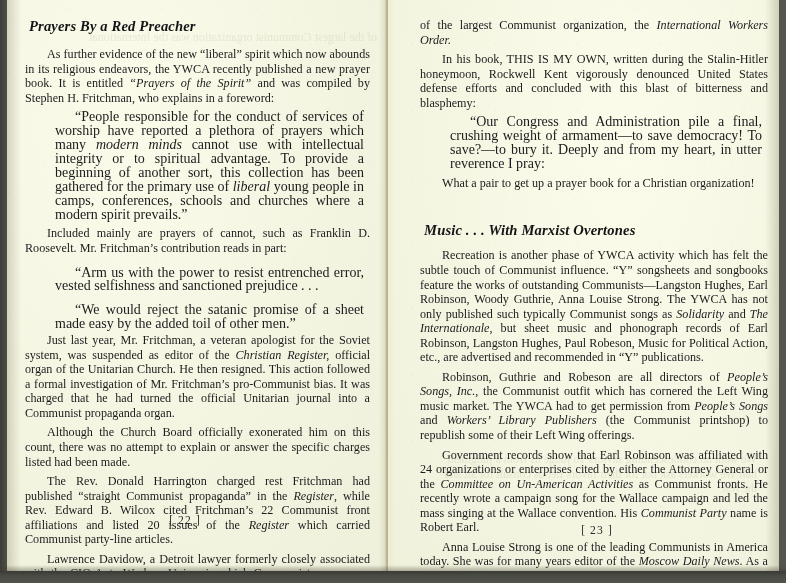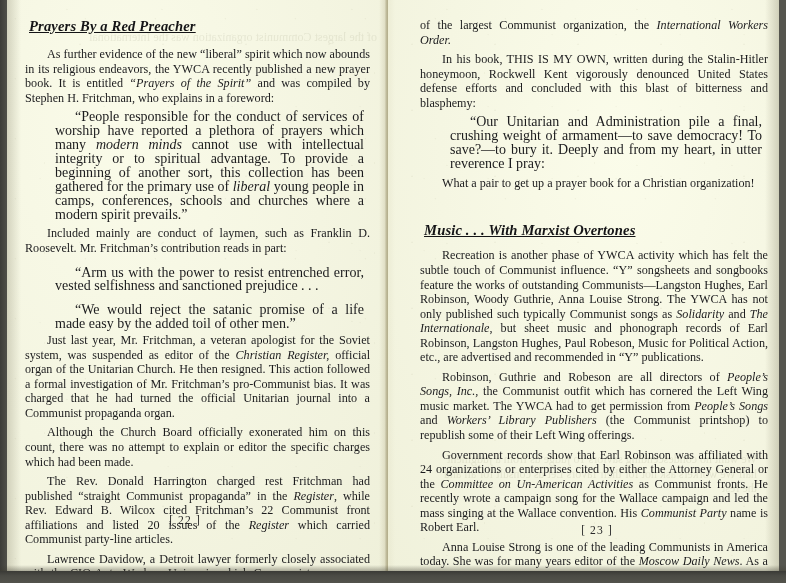--- a/index.html
+++ b/index.html
@@ -118,21 +118,20 @@
   #col-right { left: 413px; width: 348px; }
 
   h2.head {
     font-family: "Liberation Serif", "DejaVu Serif", serif;
     font-weight: bold;
     font-style: italic;
     font-size: 14.6px;
     letter-spacing: 0.15px;
     margin: 0 0 12px 4px;
     color: #141416;
-    text-decoration: underline;
   }
   h2.head.second { margin-top: 32px; margin-bottom: 9px; }
 
   p.body {
     font-size: 12.15px;
     line-height: 14.55px;
     margin: 0 0 5.0px 0;
     text-align: justify;
     text-indent: 22px;
     color: #1b1b1d;
@@ -218,37 +217,37 @@
 
     <div class="ghost" id="ghost-b">of the largest Communist organization was the International</div>
     <div class="ghost" id="ghost-a">We want no condescending saviors To judge us from a judgment hall We workers ask not for their favors Let us consult for all and the rest</div>
 
     <div class="col" id="col-left">
 
       <h2 class="head">Prayers By a Red Preacher</h2>
 
       <p class="body" id="l-p0"><span>As further evidence of the new “liberal” spirit which now abounds in its religious endeavors, the YWCA recently published a new prayer book. It is entitled </span><i>“Prayers of the Spirit”</i><span> and was compiled by Stephen H. Fritchman, who explains in a foreword:</span></p>
       <blockquote class="q" id="l-p1"><span>“People responsible for the conduct of services of worship have reported a plethora of prayers which many </span><i>modern minds</i><span> cannot use with intellectual integrity or to spiritual advantage. To provide a beginning of another sort, this collection has been gathered for the primary use of </span><i>liberal</i><span> young people in camps, conferences, schools and churches where a modern spirit prevails.”</span></blockquote>
-      <p class="body" id="l-p2"><span>Included mainly are conduct of laymen, such as Franklin D. Roosevelt. Mr. Fritchman’s contribution reads in part:</span></p>
+      <p class="body" id="l-p2"><span>Included mainly are prayers of cannot, such as Franklin D. Roosevelt. Mr. Fritchman’s contribution reads in part:</span></p>
       <blockquote class="q tight" id="l-p3"><span>“Arm us with the power to resist entrenched error, vested selfishness and sanctioned prejudice . . .</span></blockquote>
-      <blockquote class="q tight" id="l-p4"><span>“We would reject the satanic promise of a life made easy by the added toil of other men.”</span></blockquote>
+      <blockquote class="q tight" id="l-p4"><span>“We would reject the satanic promise of a sheet made easy by the added toil of other men.”</span></blockquote>
       <p class="body" id="l-p5"><span>Just last year, Mr. Fritchman, a veteran apologist for the Soviet system, was suspended as editor of the </span><i>Christian Register,</i><span> official organ of the Unitarian Church. He then resigned. This action followed a formal investigation of Mr. Fritchman’s pro-Communist bias. It was charged that he had turned the official Unitarian journal into a Communist propaganda organ.</span></p>
-      <p class="body" id="l-p6"><span>Although the Church Board officially exonerated him on this count, there was no attempt to explain or editor the specific charges which had been made.</span></p>
+      <p class="body" id="l-p6"><span>Although the Church Board officially exonerated him on this count, there was no attempt to explain or answer the specific charges listed had been made.</span></p>
       <p class="body" id="l-p7"><span>The Rev. Donald Harrington charged rest Fritchman had published “straight Communist propaganda” in the </span><i>Register</i><span>, while Rev. Edward B. Wilcox cited Fritchman’s 22 Communist front affiliations and listed 20 issues of the </span><i>Register</i><span> which carried Communist party-line articles.</span></p>
       <p class="body" id="l-p8"><span>Lawrence Davidow, a Detroit lawyer formerly closely associated with the CIO Auto Workers Union, in which Communists were once firmly entrenched, told the Church Board that Fritchman was a member of the Communist Party.</span></p>
 
     </div>
 
     <div class="folio" id="folio-left">[ 22 ]</div>
 
     <div class="col" id="col-right">
 
       <p class="body noindent" id="r-p0"><span>of the largest Communist organization, the </span><i>International Workers Order.</i></p>
       <p class="body" id="r-p1"><span>In his book, THIS IS MY OWN, written during the Stalin-Hitler honeymoon, Rockwell Kent vigorously denounced United States defense efforts and concluded with this blast of bitterness and blasphemy:</span></p>
-      <blockquote class="q" id="r-p2"><span>“Our Unitarian and Administration pile a final, crushing weight of armament—to save democracy! To save?—to bury it. Deeply and from my heart, in utter reverence I pray:</span></blockquote>
+      <blockquote class="q" id="r-p2"><span>“Our Congress and Administration pile a final, crushing weight of armament—to save democracy! To save?—to bury it. Deeply and from my heart, in utter reverence I pray:</span></blockquote>
       <p class="body" id="r-p4"><span>What a pair to get up a prayer book for a Christian organization!</span></p>
 
       <h2 class="head second">Music . . . With Marxist Overtones</h2>
 
       <p class="body" id="r-p5"><span>Recreation is another phase of YWCA activity which has felt the subtle touch of Communist influence. “Y” songsheets and songbooks feature the works of outstanding Communists—Langston Hughes, Earl Robinson, Woody Guthrie, Anna Louise Strong. The YWCA has not only published such typically Communist songs as </span><i>Solidarity</i><span> and </span><i>The Internationale</i><span>, but sheet music and phonograph records of Earl Robinson, Langston Hughes, Paul Robeson, Music for Political Action, etc., are advertised and recommended in “Y” publications.</span></p>
       <p class="body" id="r-p6"><span>Robinson, Guthrie and Robeson are all directors of </span><i>People’s Songs, Inc.,</i><span> the Communist outfit which has cornered the Left Wing music market. The YWCA had to get permission from </span><i>People’s Songs</i><span> and </span><i>Workers’ Library Publishers</i><span> (the Communist printshop) to republish some of their Left Wing offerings.</span></p>
       <p class="body" id="r-p7"><span>Government records show that Earl Robinson was affiliated with 24 organizations or enterprises cited by either the Attorney General or the </span><i>Committee on Un-American Activities</i><span> as Communist fronts. He recently wrote a campaign song for the Wallace campaign and led the mass singing at the Wallace convention. His </span><i>Communist Party</i><span> name is Robert Earl.</span></p>
       <p class="body" id="r-p8"><span>Anna Louise Strong is one of the leading Communists in America today. She was for many years editor of the </span><i>Moscow Daily News</i><span>. As a result of her many Communist associations, her name is listed 36 times in the files of Congressional investigators of un-American activities.</span></p>
 
     </div>

